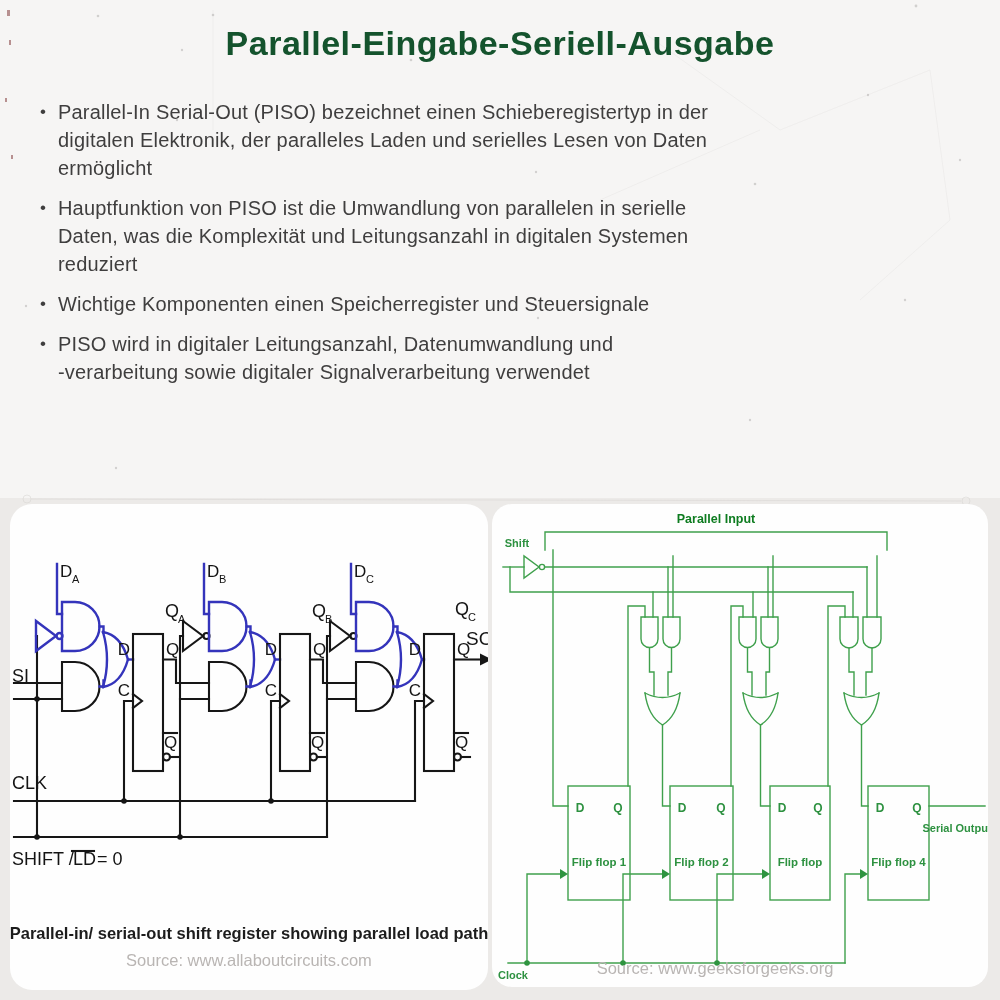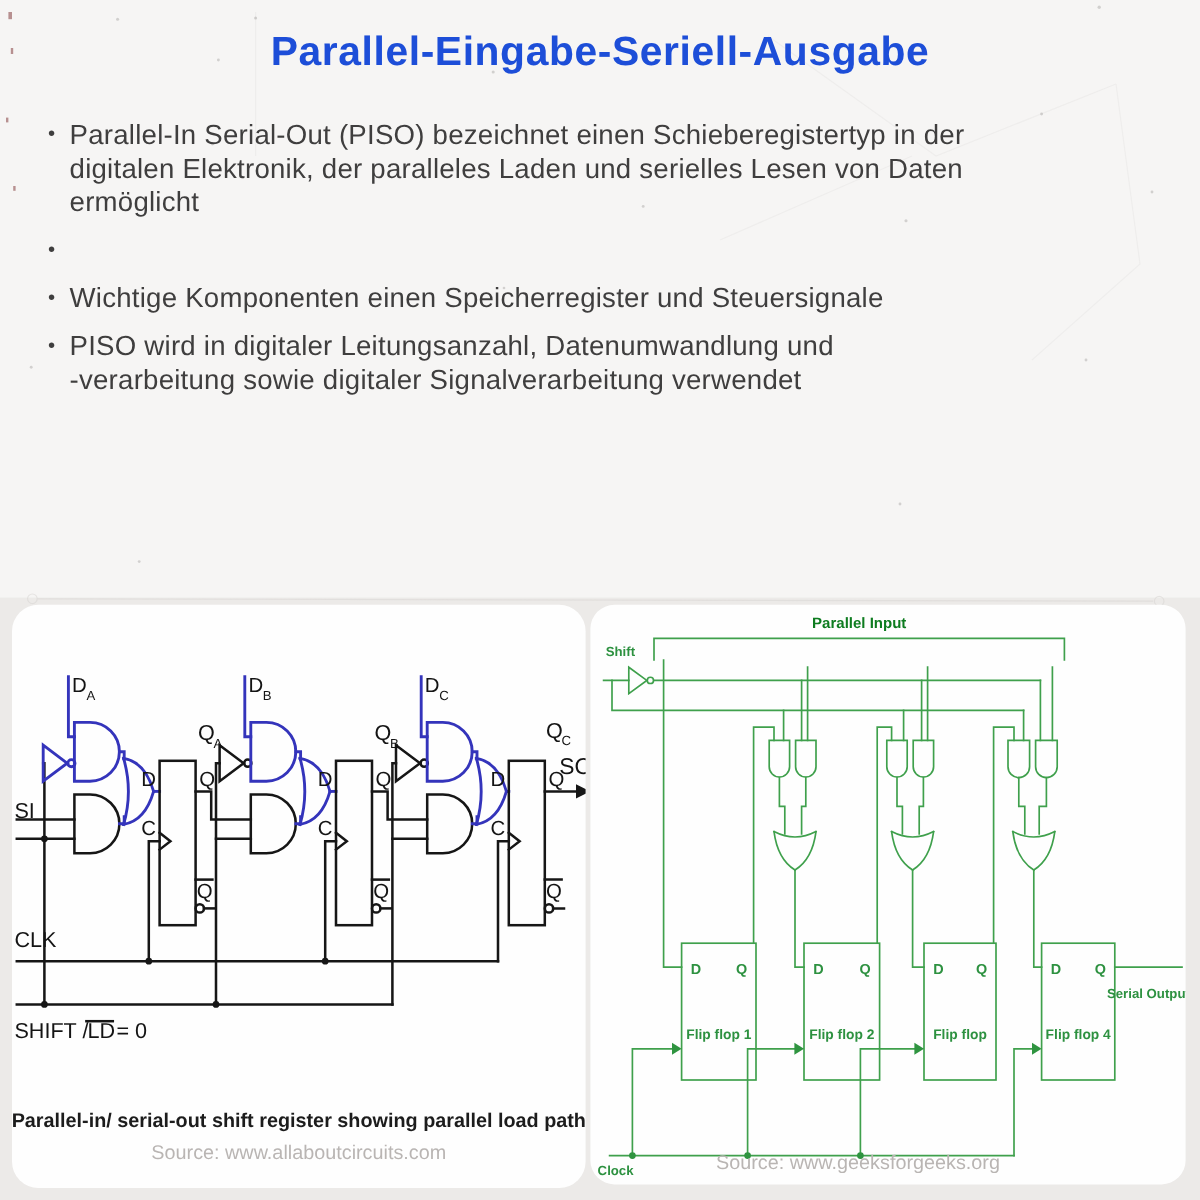--- a/index.html
+++ b/index.html
@@ -5,26 +5,26 @@
   html,body{margin:0;padding:0;}
   body{
     width:1000px;height:1000px;overflow:hidden;position:relative;
     background:#f6f5f4;
     font-family:"Liberation Sans",sans-serif;
   }
   .bottom-band{position:absolute;left:0;top:498px;width:1000px;height:502px;background:#eceae8;}
   .texture{position:absolute;left:0;top:0;width:1000px;height:1000px;pointer-events:none;}
   .page-title{
     position:absolute;left:0;top:24px;width:1000px;margin:0;
-    text-align:center;font-size:34px;font-weight:700;color:#1d4ed8;letter-spacing:.5px;
+    text-align:center;font-size:34px;font-weight:700;color:#14532d;letter-spacing:.5px;
   }
   .bullets{position:absolute;left:40px;top:98px;width:890px;margin:0;padding:0;list-style:none;}
   .bullet{display:flex;gap:12px;margin-bottom:12px;color:#3f3e3e;}
   .bullet .dot{font-size:17px;line-height:28px;flex:0 0 auto;color:#3f3e3e;}
-  .bullet .btext{white-space:pre-line;font-size:23px;line-height:28px;letter-spacing:.2px;}
+  .bullet .btext{white-space:pre-line;font-size:20px;line-height:28px;letter-spacing:.2px;}
   .panel{position:absolute;background:#fefefe;}
   .panel-left{left:10px;top:504px;width:478px;height:486px;border-radius:22px;}
   .panel-right{left:492px;top:504px;width:496px;height:483px;border-radius:20px;}
   svg{display:block;}
   
   .wire{stroke:#161616;stroke-width:2.1;fill:none;stroke-linecap:square;}
   .hl{stroke:#3434bb;stroke-width:2.4;fill:none;stroke-linecap:square;}
   .dotj{fill:#161616;}
   .lbl{fill:#141414;font-size:17px;}
   .lbl-big{fill:#141414;font-size:18px;}
@@ -88,20 +88,23 @@
 
 <ul class="bullets">
   <li class="bullet">
     <span class="dot">•</span>
     <span class="btext">Parallel-In Serial-Out (PISO) bezeichnet einen Schieberegistertyp in der
 digitalen Elektronik, der paralleles Laden und serielles Lesen von Daten
 ermöglicht</span>
   </li>
   <li class="bullet">
     <span class="dot">•</span>
+    <span class="btext">Hauptfunktion von PISO ist die Umwandlung von parallelen in serielle
+Daten, was die Komplexität und Leitungsanzahl in digitalen Systemen
+reduziert</span>
   </li>
   <li class="bullet">
     <span class="dot">•</span>
     <span class="btext">Wichtige Komponenten einen Speicherregister und Steuersignale</span>
   </li>
   <li class="bullet">
     <span class="dot">•</span>
     <span class="btext">PISO wird in digitaler Leitungsanzahl, Datenumwandlung und
 -verarbeitung sowie digitaler Signalverarbeitung verwendet</span>
   </li>

